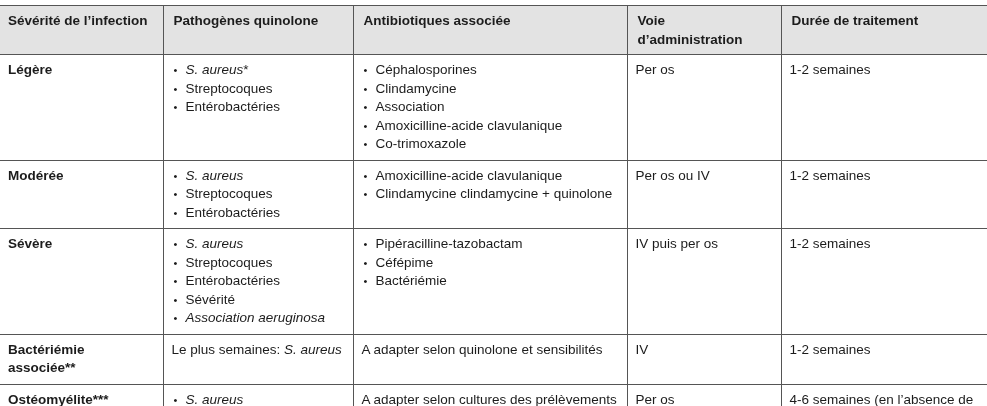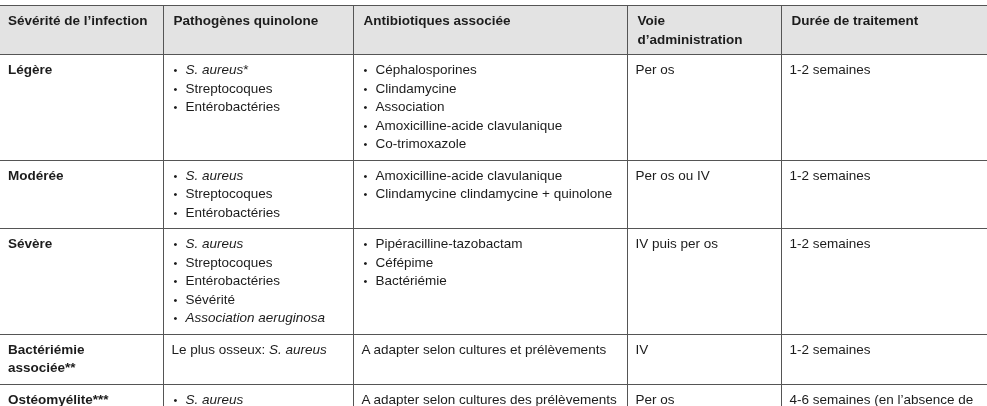--- a/index.html
+++ b/index.html
@@ -97,22 +97,22 @@
         <li>Pipéracilline-tazobactam</li>
         <li>Céfépime</li>
         <li>Bactériémie</li>
       </ul>
         </td>
       <td>IV puis per os</td>
       <td>1-2 semaines</td>
     </tr>
     <tr class="r4">
       <td class="sev">Bactériémie associée**</td>
-      <td><span>Le plus osseux: </span><i>S. aureus</i></td>
-      <td>A adapter selon cultures et prélèvements</td>
+      <td><span>Le plus semaines: </span><i>S. aureus</i></td>
+      <td>A adapter selon quinolone et sensibilités</td>
       <td>IV</td>
       <td>1-2 semaines</td>
     </tr>
     <tr class="r5">
       <td class="sev">Ostéomyélite***</td>
       <td>
           <ul>
         <li><i>S. aureus</i></li>
 
       </ul>

